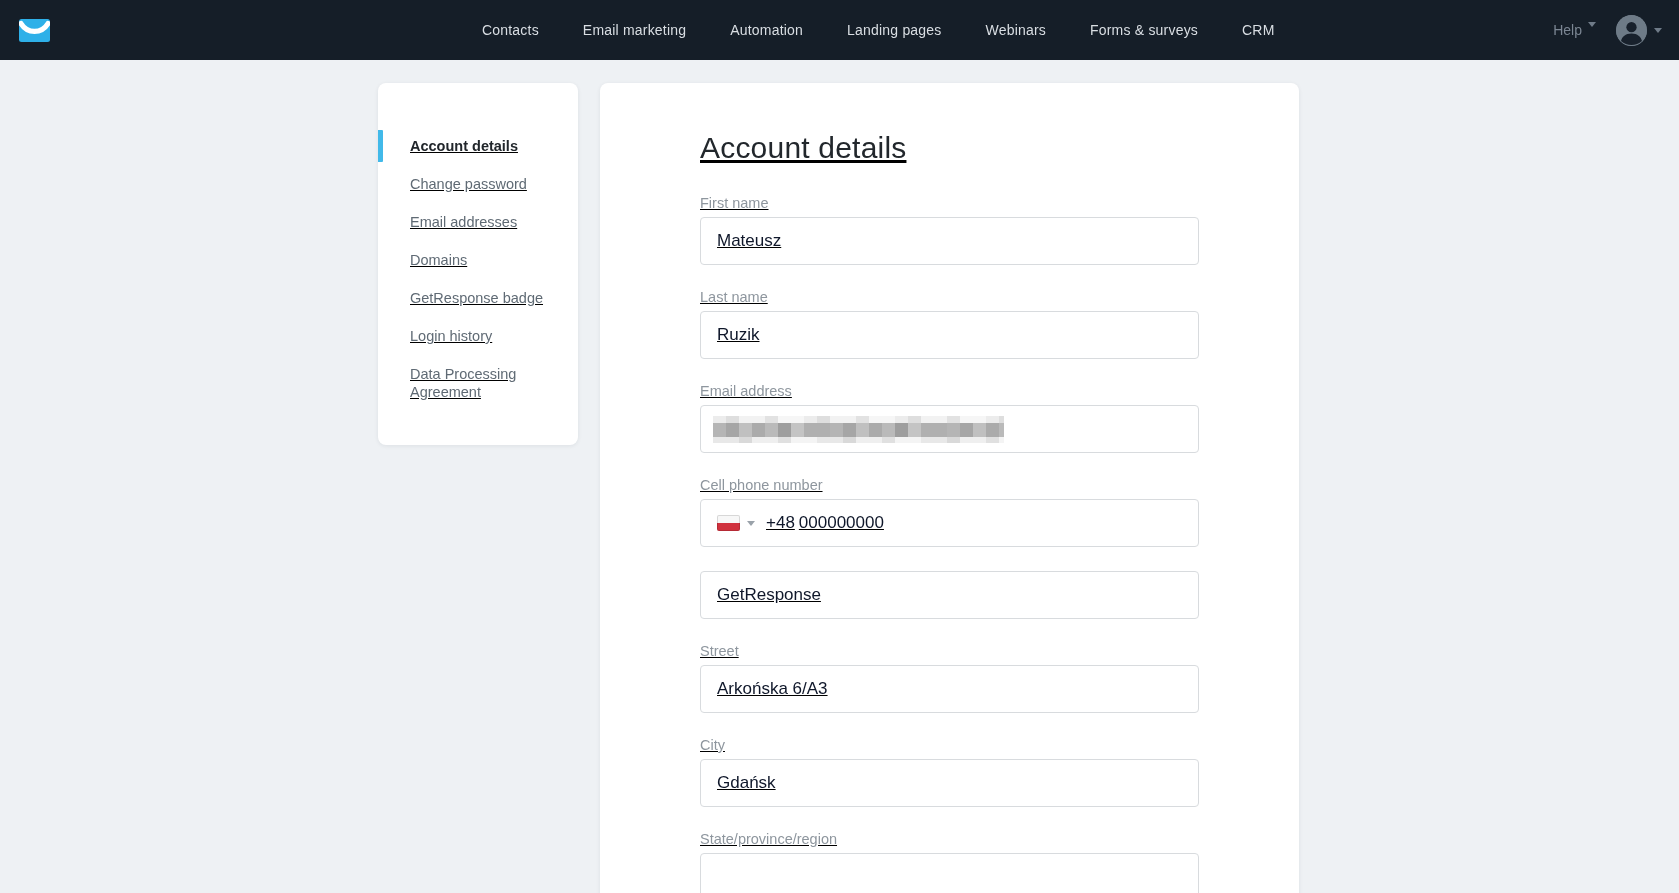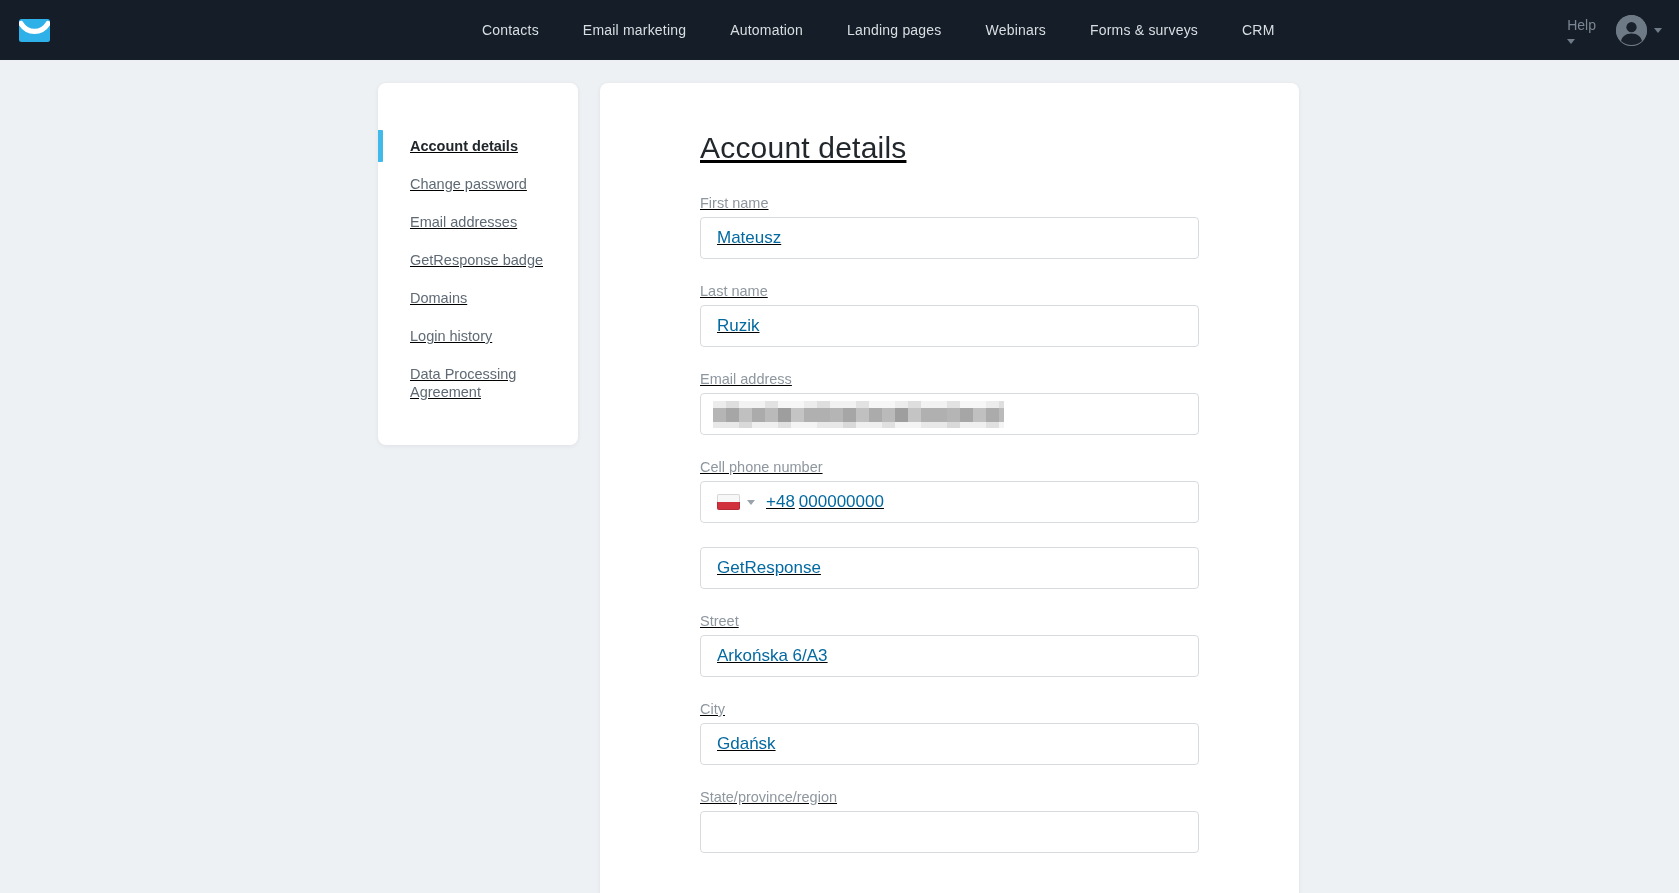--- a/index.html
+++ b/index.html
@@ -30,21 +30,21 @@
   }
   .nav-item{
     color:#d9dee3;font-size:14px;letter-spacing:.2px;cursor:pointer;white-space:nowrap;
   }
   .nav-right{
     position:absolute;right:17px;top:0;height:60px;
     display:flex;align-items:center;gap:7px;
   }
   .help-btn{
     display:flex;align-items:flex-start;gap:6px;color:#7b8693;font-size:14px;
-    cursor:pointer;margin-right:13px;flex-direction:column;
+    cursor:pointer;margin-right:13px;
   }
   .caret-down{
     width:0;height:0;border-left:4px solid transparent;border-right:4px solid transparent;
     border-top:5px solid #6f7b88;
   }
   .avatar{
     width:31px;height:31px;border-radius:50%;overflow:hidden;background:#6e7b87;cursor:pointer;
   }
   
   .card{
@@ -69,23 +69,23 @@
   .main-card{
     position:absolute;left:600px;top:83px;width:699px;height:840px;
     padding:48px 100px 0 100px;
   }
   .page-title{
     font-size:30px;font-weight:400;color:#22272c;margin:0 0 30px;letter-spacing:.2px;
   }
   .field{margin-bottom:24px;}
   .field-label{font-size:14.5px;line-height:17px;color:#8e969e;margin-bottom:5px;}
   .input{
-    height:42px;border:1px solid #d8dbde;border-radius:4px;background:#fff;
+    height:48px;border:1px solid #d8dbde;border-radius:4px;background:#fff;
     display:flex;align-items:center;padding:0 16px;
-    font-size:17px;color:#0369a1;cursor:text;
+    font-size:17px;color:#0f172a;cursor:text;
   }
   
   .country-select{display:flex;align-items:center;gap:7px;cursor:pointer;margin-right:11px;}
   .flag-pl{
     width:23px;height:16px;border-radius:2px;
     background:linear-gradient(#f7f7f7 0 50%, var(--flag-red) 50% 100%);
     box-shadow:inset 0 0 0 1px rgba(0,0,0,.13);
   }
   .country-select .caret-down{border-top-color:#9aa2aa;}
   .dial-code{margin-right:4px;}
@@ -146,25 +146,25 @@
     <div class="side-item">
     
     <span>Change password</span>
   </div>
     <div class="side-item">
     
     <span>Email addresses</span>
   </div>
     <div class="side-item">
     
+    <span>Domains</span>
+  </div>
+    <div class="side-item">
+    
     <span>GetResponse badge</span>
-  </div>
-    <div class="side-item">
-    
-    <span>Domains</span>
   </div>
     <div class="side-item">
     
     <span>Login history</span>
   </div>
     <div class="side-item">
     
     <span>Data Processing Agreement</span>
   </div>
   </aside>

